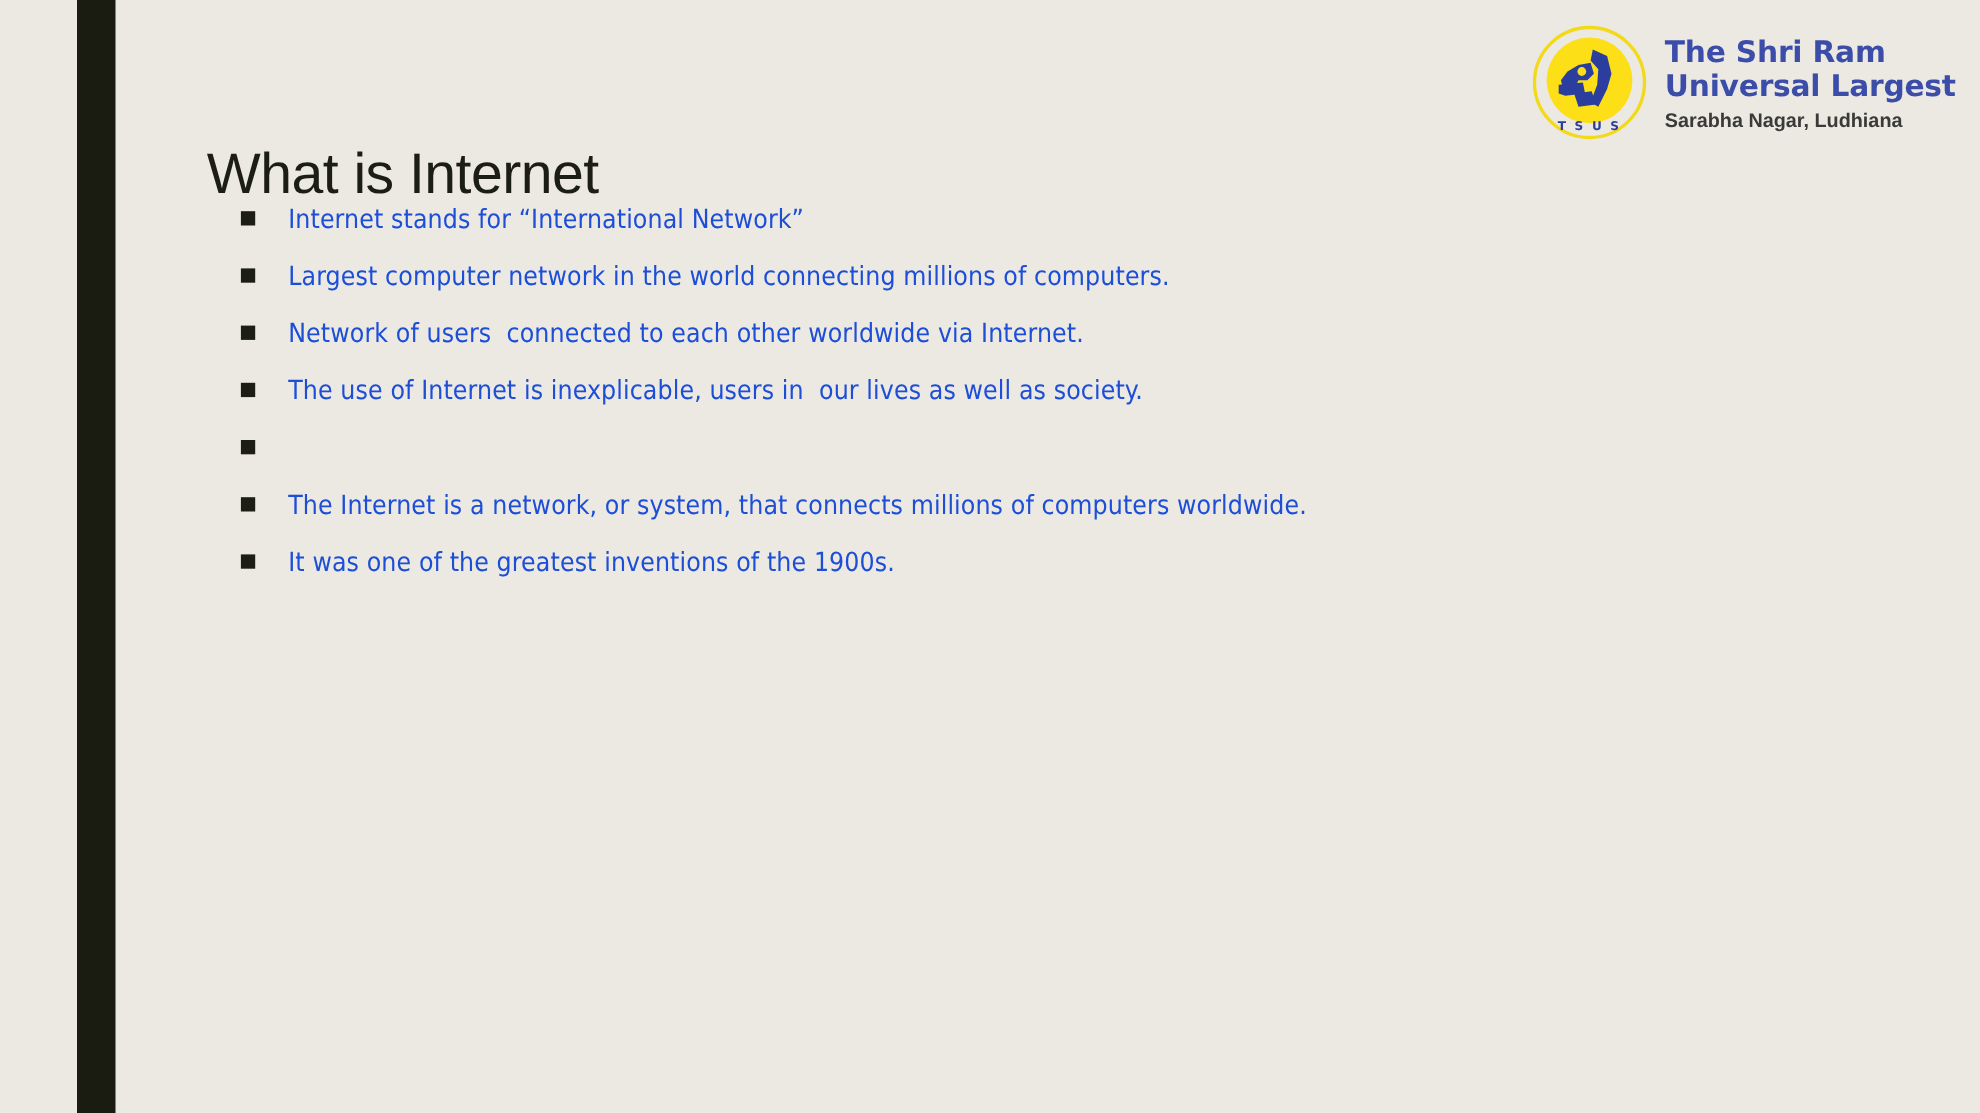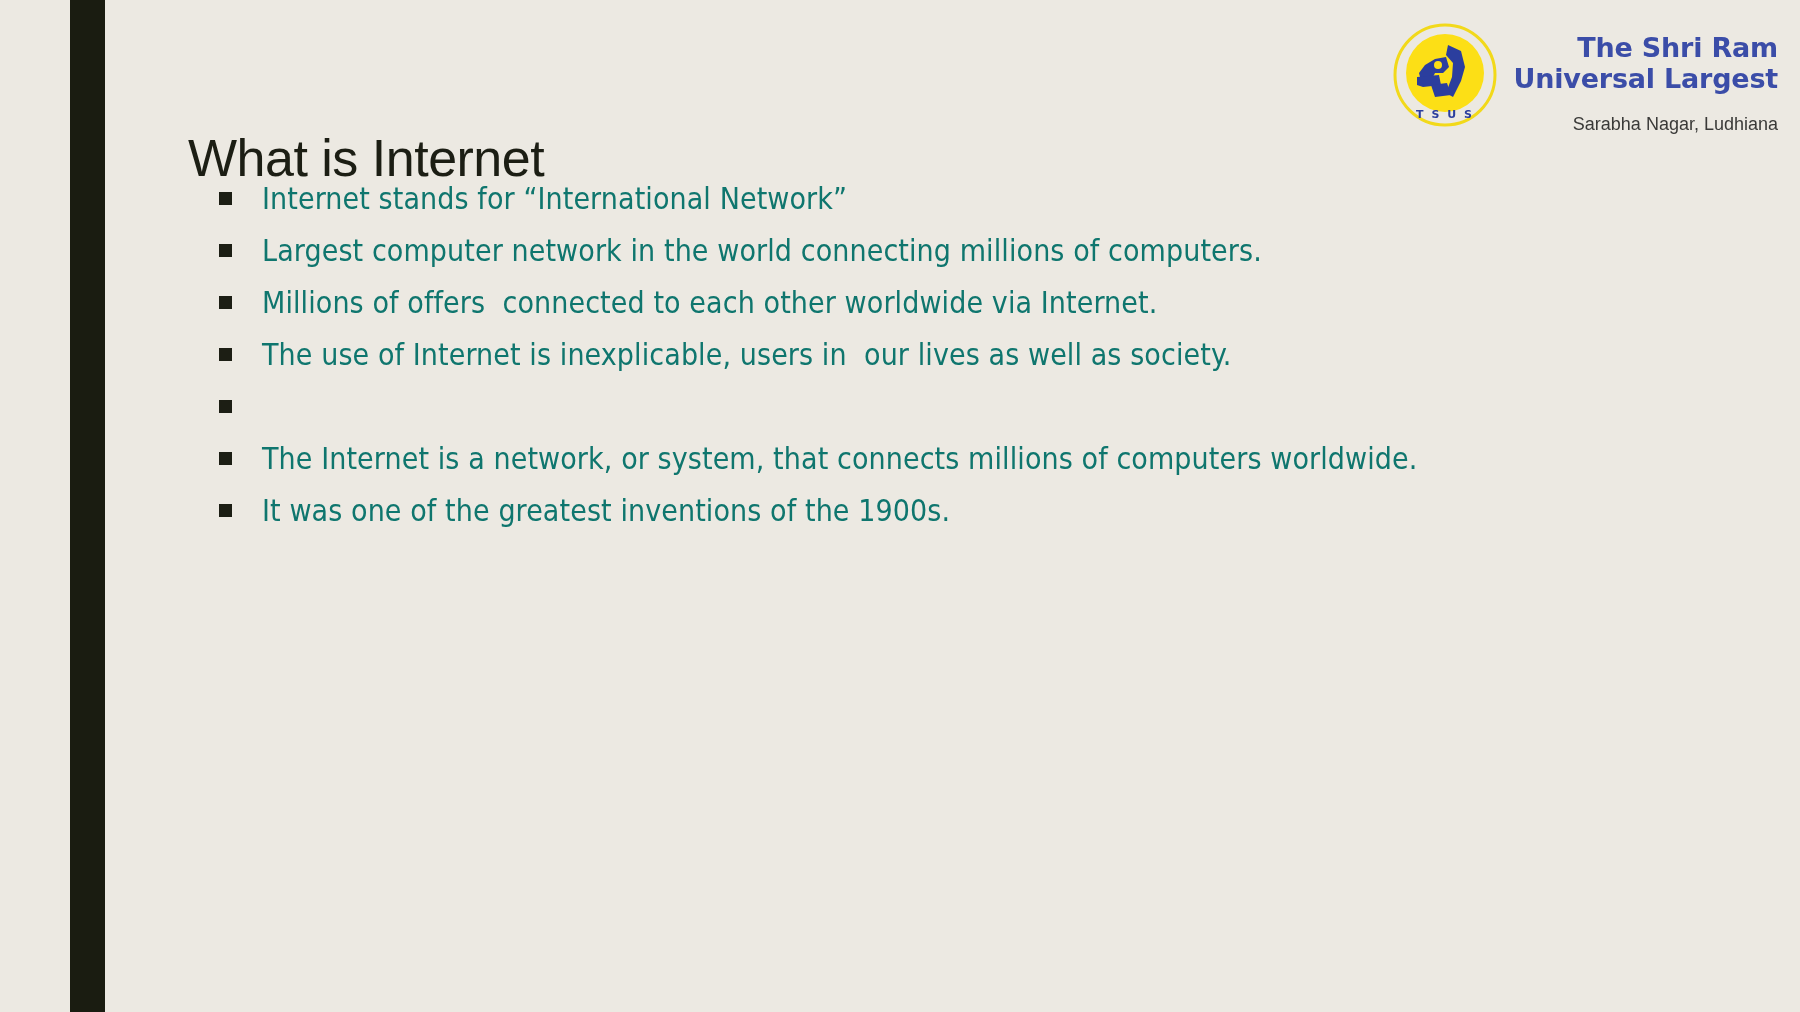--- a/index.html
+++ b/index.html
@@ -45,41 +45,41 @@
   #logo-mark {
     width: 108px;
     height: 108px;
     flex: 0 0 108px;
     position: relative;
     margin-top: 3px;
   }
 
   #logo-text {
     padding-top: 14px;
-    text-align: right;
+    text-align: left;
   }
 
   .school-line {
     font-family: "DejaVu Sans", sans-serif;
     font-weight: bold;
     font-size: 27px;
     line-height: 31px;
     color: #3B4DA8;
     letter-spacing: -0.2px;
     white-space: nowrap;
   }
 
   .school-sub {
     font-family: "Liberation Sans", sans-serif;
-    font-weight: normal;
+    font-weight: bold;
     font-size: 18px;
     line-height: 24px;
     color: #3A3A38;
     white-space: nowrap;
-    margin-top: 18px;
+    margin-top: 3px;
   }
 
   
   #slide-title {
     position: absolute;
     left: 188px;
     top: 84px;
     font-family: "Liberation Sans", sans-serif;
     font-weight: normal;
     font-size: 52px;
@@ -112,23 +112,23 @@
     height: 13px;
     background: #1C1E14;
     margin-top: 16px;
     margin-right: 30px;
     margin-left: 29px;
   }
 
   .bullet-text {
     font-family: "DejaVu Sans Condensed", "Liberation Sans", sans-serif;
     font-stretch: condensed;
-    font-size: 30px;
+    font-size: 24px;
     line-height: 46px;
-    color: #0f766e;
+    color: #1d4ed8;
     white-space: pre;
     letter-spacing: 0.1px;
   }
 </style>
 </head>
 <body>
 
 <div id="slide">
 
   <div id="accent-bar"></div>
@@ -166,21 +166,21 @@
     <li>
       <span class="bullet-marker"></span>
       <span class="bullet-text">Internet stands for “International Network”</span>
     </li>
     <li>
       <span class="bullet-marker"></span>
       <span class="bullet-text">Largest computer network in the world connecting millions of computers.</span>
     </li>
     <li>
       <span class="bullet-marker"></span>
-      <span class="bullet-text">Millions of offers  connected to each other worldwide via Internet.</span>
+      <span class="bullet-text">Network of users  connected to each other worldwide via Internet.</span>
     </li>
     <li>
       <span class="bullet-marker"></span>
       <span class="bullet-text">The use of Internet is inexplicable, users in  our lives as well as society.</span>
     </li>
     <li>
       <span class="bullet-marker"></span>
     </li>
     <li>
       <span class="bullet-marker"></span>

